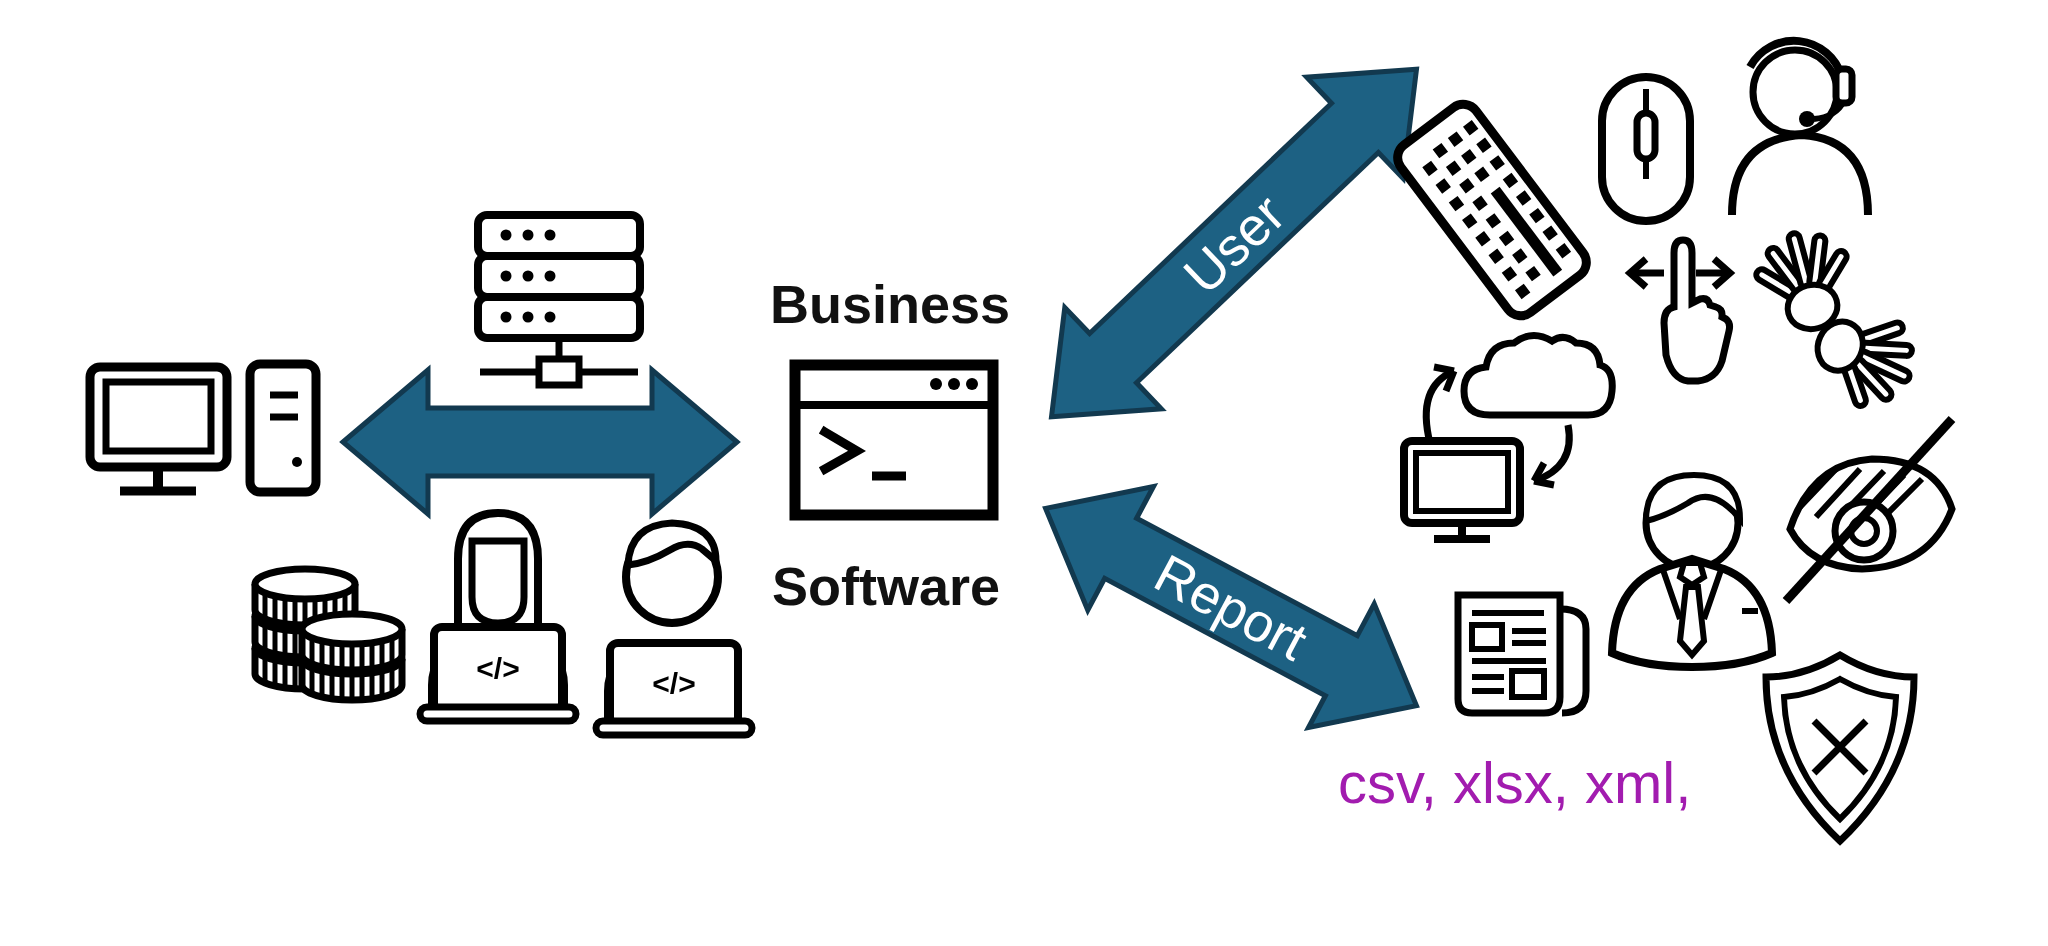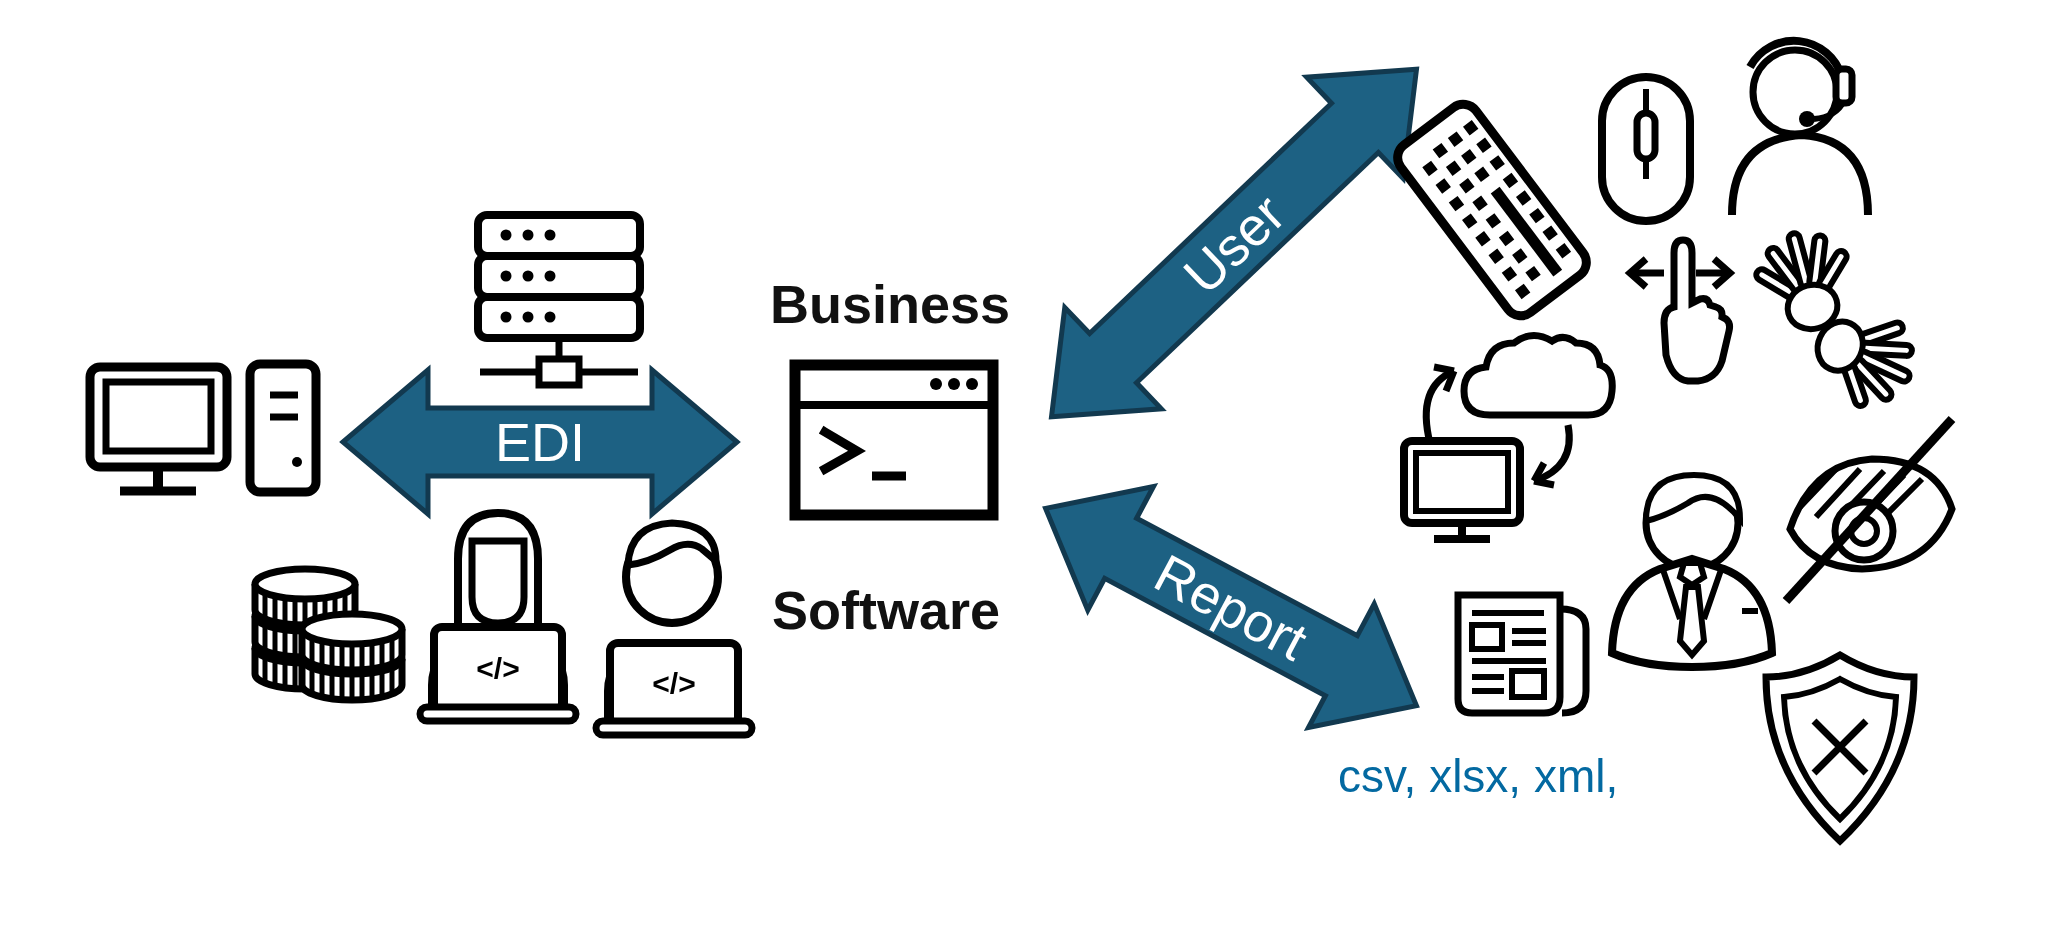--- a/index.html
+++ b/index.html
@@ -3,21 +3,21 @@
 <meta charset="utf-8">
 <style>
   html,body{margin:0;padding:0;background:#ffffff;}
   body{width:2048px;height:946px;position:relative;overflow:hidden;
        font-family:"Liberation Sans","DejaVu Sans",sans-serif;}
   .canvas{position:absolute;left:0;top:7px;width:2048px;height:946px;}
   svg.art{position:absolute;left:0;top:0;}
   .lbl{position:absolute;white-space:nowrap;color:#111;}
   .heading{font-size:54px;font-weight:700;color:#111;}
   .arrow-label{color:#ffffff;font-size:54px;text-align:center;}
-  .formats{font-size:46px;color:#0369a1;}
+  .formats{font-size:58px;color:#a21caf;}
   .code{font-size:30px;font-weight:700;color:#000;text-align:center;}
 </style>
 </head>
 <body style="background: rgb(255, 255, 255);">
 
 <div class="canvas">
 
 <svg class="art" width="2048" height="946" viewBox="0 0 2048 946">
   <defs>
     <g id="coin">
@@ -218,23 +218,22 @@
   </g>
 
   <g stroke="#000" fill="none">
     <path d="M1840,648 Q1876,670 1914,670 Q1914,764 1840,834 Q1766,764 1766,670 Q1804,670 1840,648 Z" fill="#fff" stroke-width="7"></path>
     <path d="M1840,672 Q1868,688 1896,690 Q1894,760 1840,812 Q1786,760 1784,690 Q1812,688 1840,672 Z" stroke-width="6"></path>
     <path d="M1814,714 L1866,766 M1866,714 L1814,766" stroke-width="7"></path>
   </g>
 </svg>
 
 <div class="lbl heading" style="left:770px;top:266px;">Business</div>
-<div class="lbl heading" style="left:772px;top:548px;margin-top:24px;">Software</div>
-
-<div class="lbl arrow-label" style="left:455px;top:401px;width:170px;line-height:68px;">EDI</div>
+<div class="lbl heading" style="left:772px;top:548px;">Software</div>
+
 <div class="lbl arrow-label" style="left:1124px;top:203px;width:220px;line-height:68px;transform:rotate(-43.6deg);">User</div>
 <div class="lbl arrow-label" style="left:1121px;top:566px;width:220px;line-height:68px;transform:rotate(28deg);">Report</div>
 
 <div class="lbl code" style="left:448px;top:644px;width:100px;line-height:36px;">&lt;/&gt;</div>
 <div class="lbl code" style="left:624px;top:659px;width:100px;line-height:36px;">&lt;/&gt;</div>
 
 <div class="lbl formats" style="left:1338px;top:742px;">csv, xlsx, xml,</div>
 
 </div>
 

